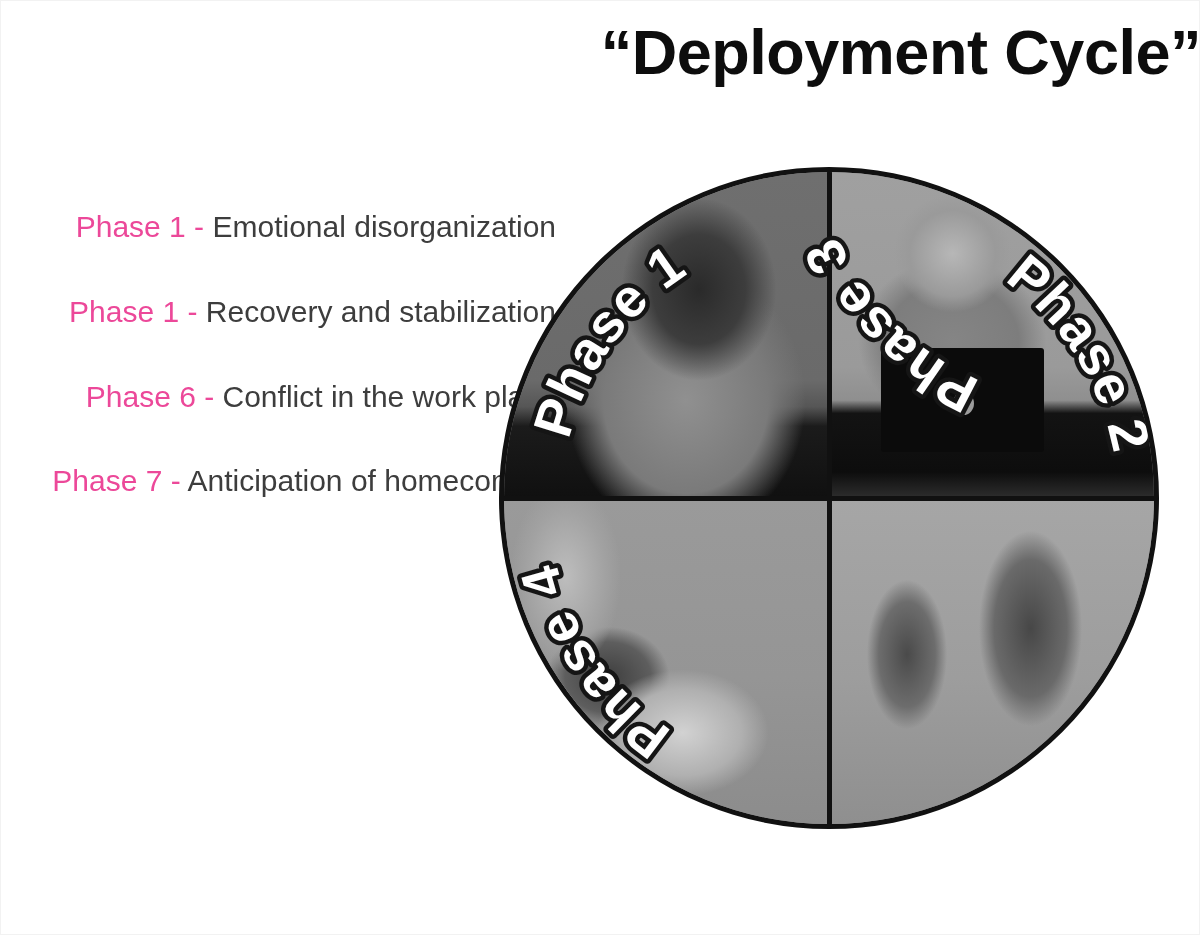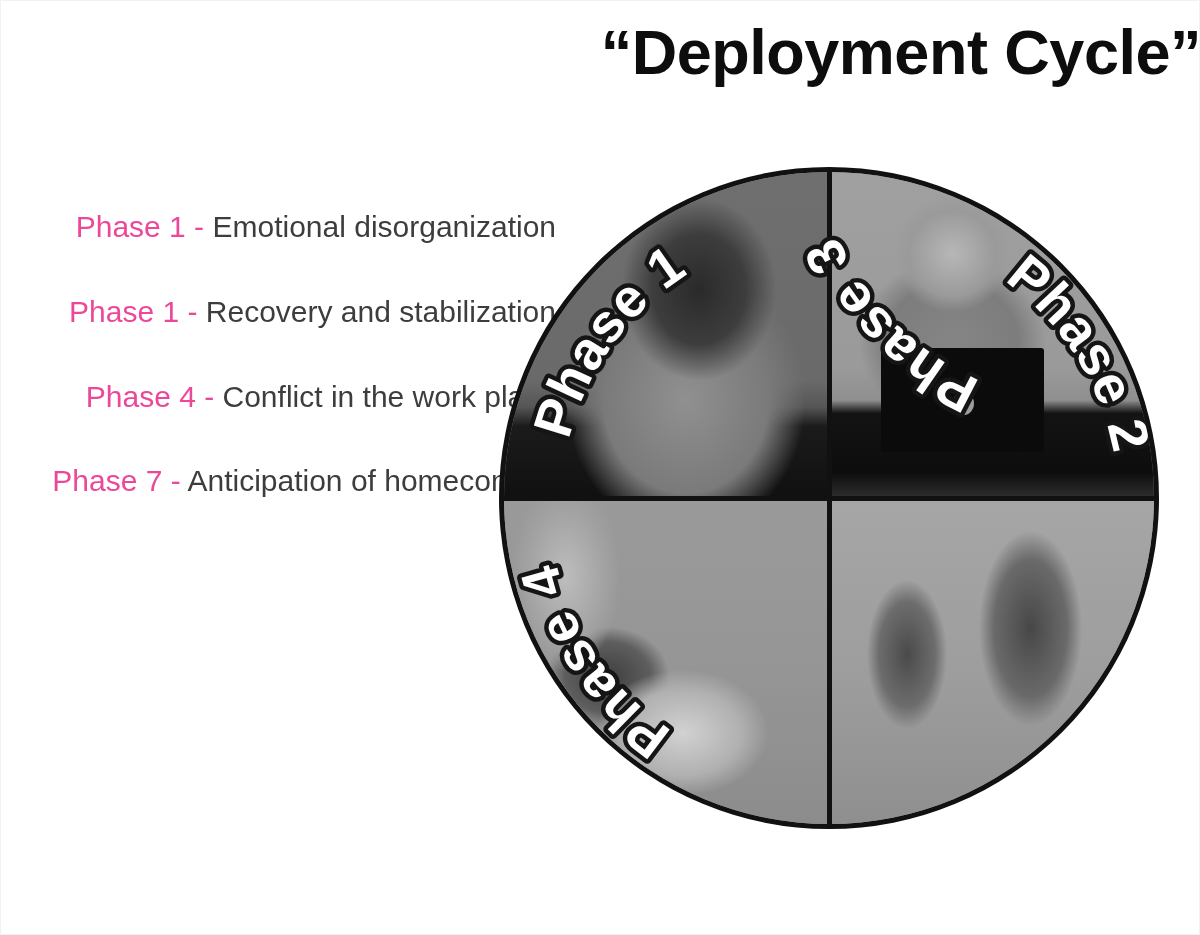--- a/index.html
+++ b/index.html
@@ -189,21 +189,21 @@
   <div id="title">“Deployment Cycle”</div>
 
   <div id="phase-list">
     <div class="phase-item">
       <span class="phase-label">Phase 1 -</span><span class="phase-desc">  Emotional disorganization</span>
     </div>
     <div class="phase-item">
       <span class="phase-label">Phase 1 -</span><span class="phase-desc">  Recovery and stabilization</span>
     </div>
     <div class="phase-item">
-      <span class="phase-label">Phase 4 -</span><span class="phase-desc">  Conflict in the work place</span>
+      <span class="phase-label">Phase 6 -</span><span class="phase-desc">  Conflict in the work place</span>
     </div>
     <div class="phase-item">
       <span class="phase-label">Phase 7 -</span><span class="phase-desc">  Anticipation of homecoming</span>
     </div>
   </div>
 
   <div id="wheel">
 
     <div class="quad" id="quad-1">
       <div class="photo" id="photo-1"></div>

